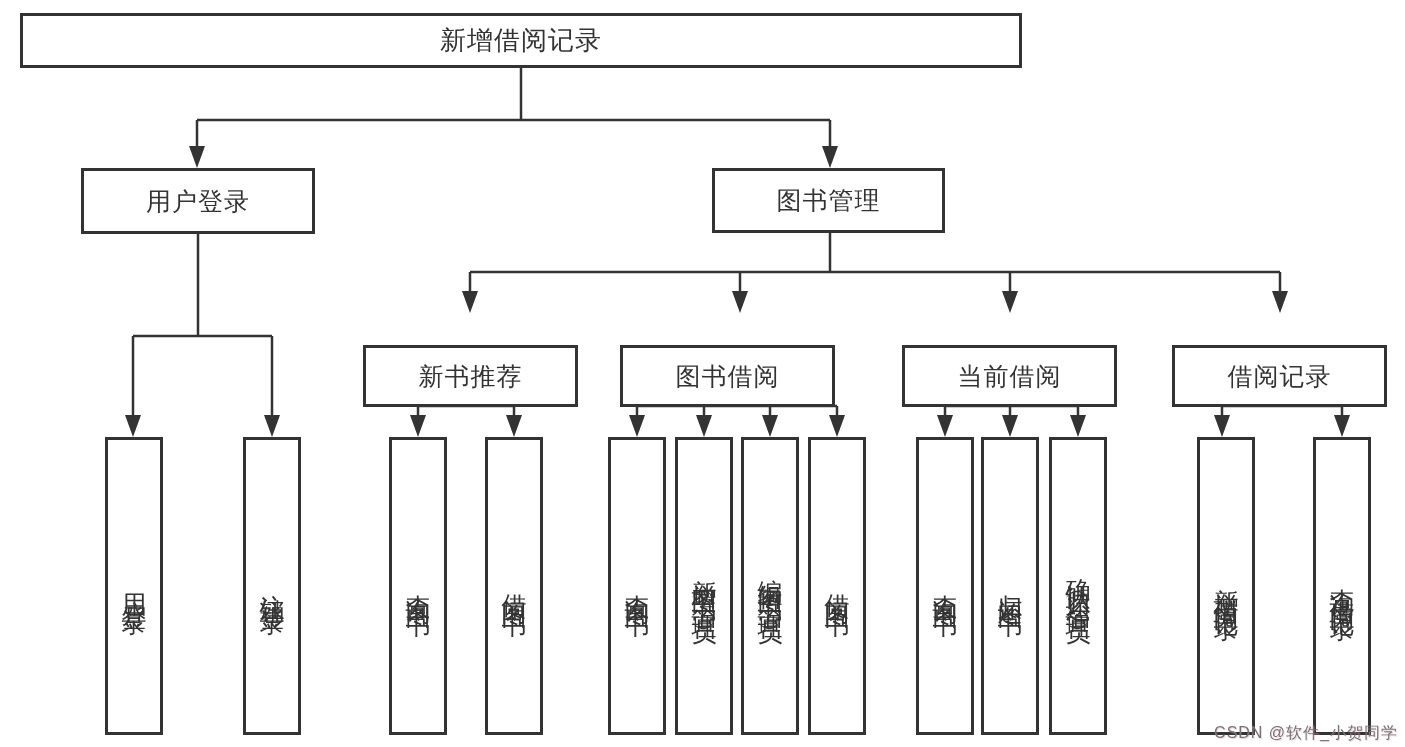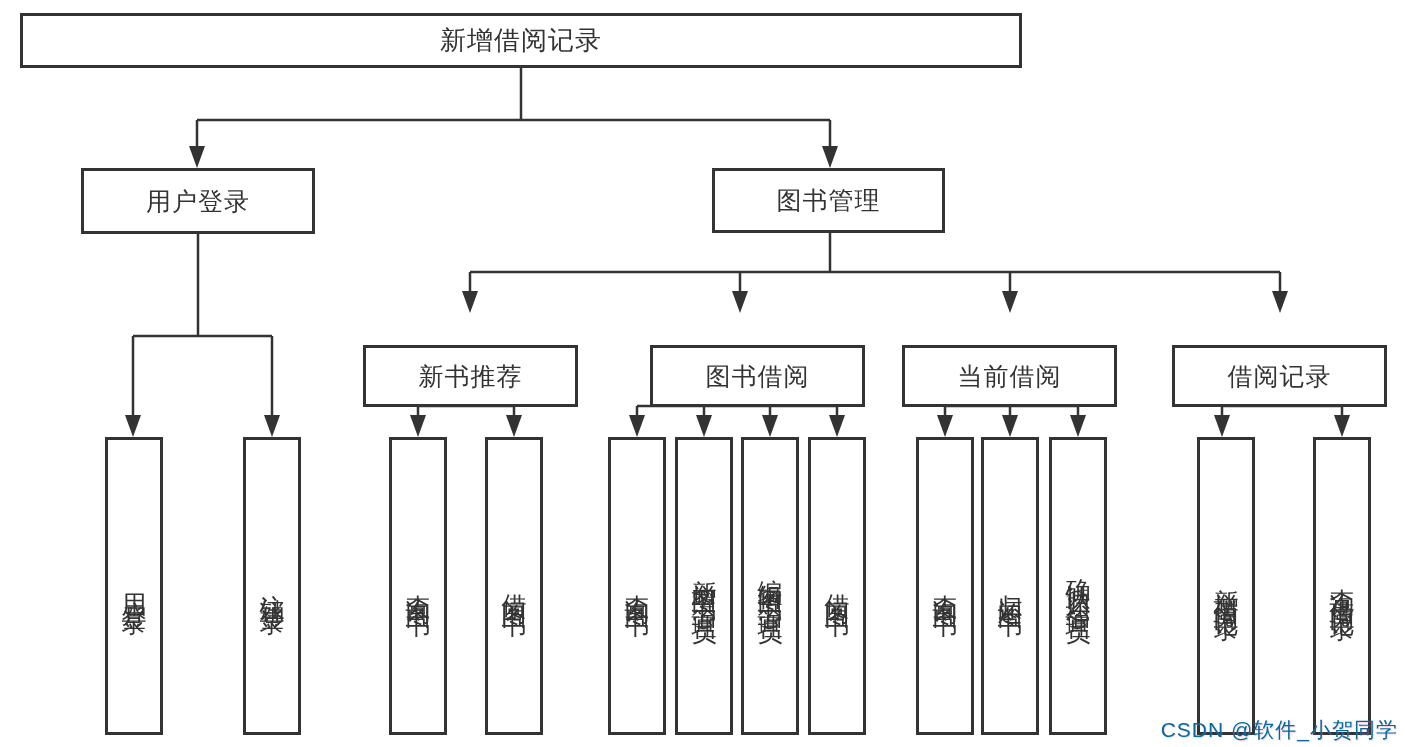--- a/index.html
+++ b/index.html
@@ -30,35 +30,35 @@
     letter-spacing:6px;
     line-height:1;
     color:#333333;
   }
   
   .root{left:20px;top:13px;width:1002px;height:55px;}
   .n-user-login{left:81px;top:168px;width:234px;height:66px;}
   .n-book-mgmt{left:712px;top:168px;width:233px;height:65px;}
   .lvl3{top:313px;width:215px;height:62px;margin-top:32px;}
   .n-new-book{left:363px;}
-  .n-book-borrow{left:650px;}
+  .n-book-borrow{left:620px;}
   .n-current-borrow{left:902px;align-items:center;}
   .n-borrow-record{left:1172px;text-align:center;}
   .lf1{left:105px;}  .lf2{left:243px;}
   .lf3{left:389px;}  .lf4{left:485px;}
   .lf5{left:608px;}  .lf6{left:675px;}
   .lf7{left:741px;}  .lf8{left:808px;}
   .lf9{left:916px;}  .lf10{left:981px;}
   .lf11{left:1049px;}
   .lf12{left:1197px;} .lf13{left:1313px;}
   .watermark{
     position:absolute;
     right:7px;bottom:3px;
-    font-size:21px;
-    color:#0369a1;
+    font-size:16px;
+    color:#737373;
     letter-spacing:1px;
     text-shadow:1px 1px 0 rgba(233,116,146,0.30);
     white-space:nowrap;
   }
 </style>
 </head>
 <body>
 
 <div id="stage">
 

